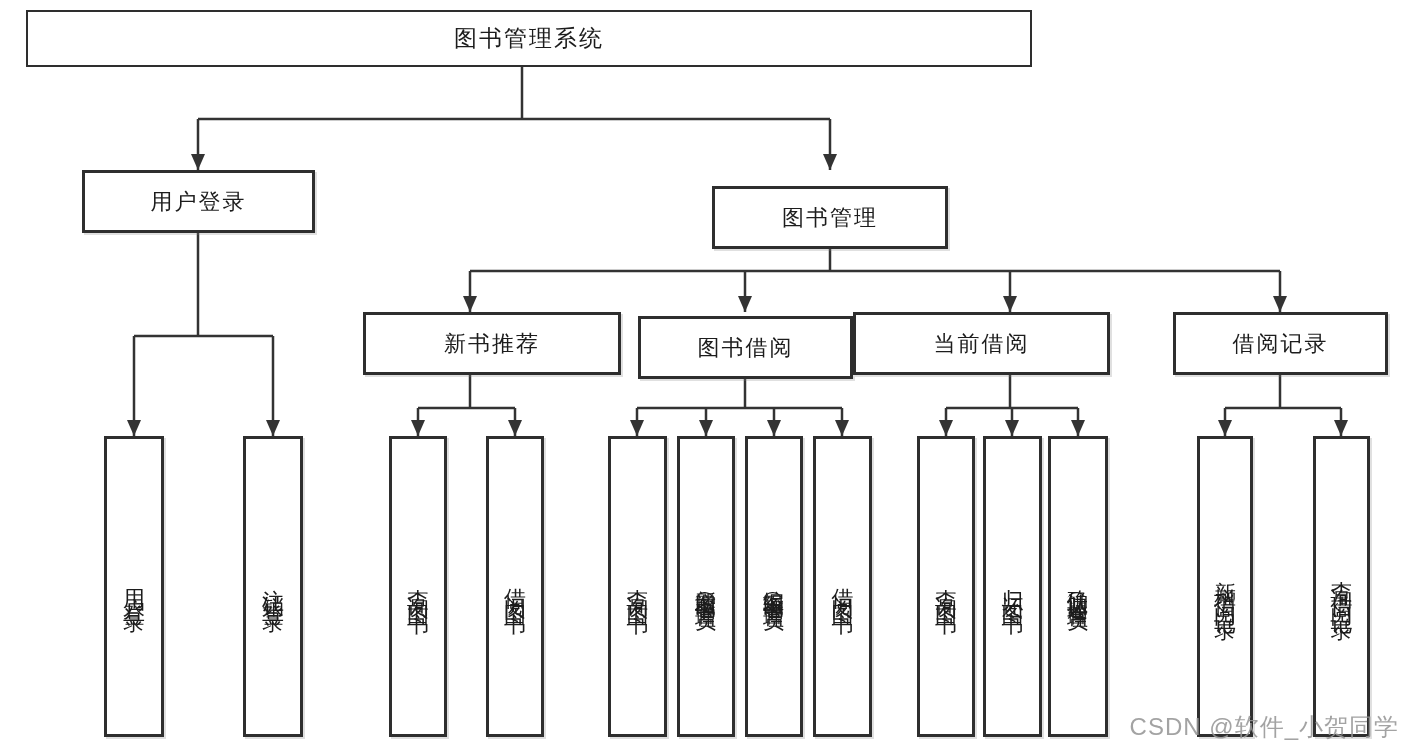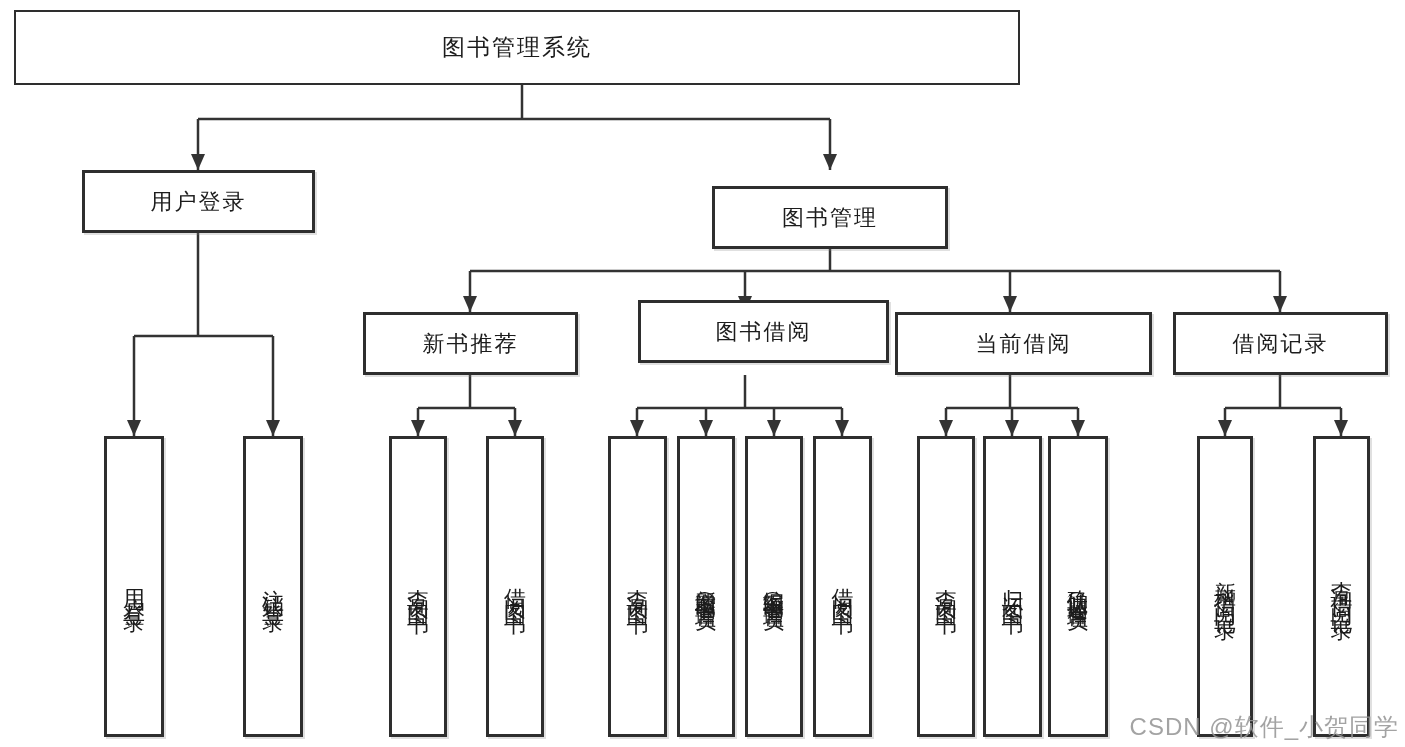--- a/index.html
+++ b/index.html
@@ -74,38 +74,38 @@
       <line x1="1012" y1="408" x2="1012" y2="436" marker-end="url(#ah)"></line>
       <line x1="1078" y1="408" x2="1078" y2="436" marker-end="url(#ah)"></line>
 
       <path d="M1280,375 V408"></path>
       <path d="M1225,408 H1341"></path>
       <line x1="1225" y1="408" x2="1225" y2="436" marker-end="url(#ah)"></line>
       <line x1="1341" y1="408" x2="1341" y2="436" marker-end="url(#ah)"></line>
     </g>
   </svg>
 
-  <div class="box root" style="left:14px;top:10px;width:1006px;height:75px">
+  <div class="box root" style="left:26px;top:10px;width:1006px;height:57px">
     <span>图书管理系统</span>
   </div>
 
   <div class="box" style="left:82px;top:170px;width:233px;height:63px">
     <span>用户登录</span>
   </div>
   <div class="box" style="left:712px;top:186px;width:236px;height:63px">
     <span>图书管理</span>
   </div>
 
-  <div class="box" style="left:363px;top:312px;width:215px;height:63px">
+  <div class="box" style="left:363px;top:312px;width:258px;height:63px">
     <span>新书推荐</span>
   </div>
-  <div class="box" style="left:638px;top:300px;width:251px;height:63px">
+  <div class="box" style="left:638px;top:316px;width:215px;height:63px">
     <span>图书借阅</span>
   </div>
-  <div class="box" style="left:895px;top:312px;width:257px;height:63px">
+  <div class="box" style="left:853px;top:312px;width:257px;height:63px">
     <span>当前借阅</span>
   </div>
   <div class="box" style="left:1173px;top:312px;width:215px;height:63px">
     <span>借阅记录</span>
   </div>
 
   <div class="box leaf" style="left:104px;top:436px;width:60px;height:301px">
     <span>用户登录</span>
   </div>
   <div class="box leaf" style="left:243px;top:436px;width:60px;height:301px">

